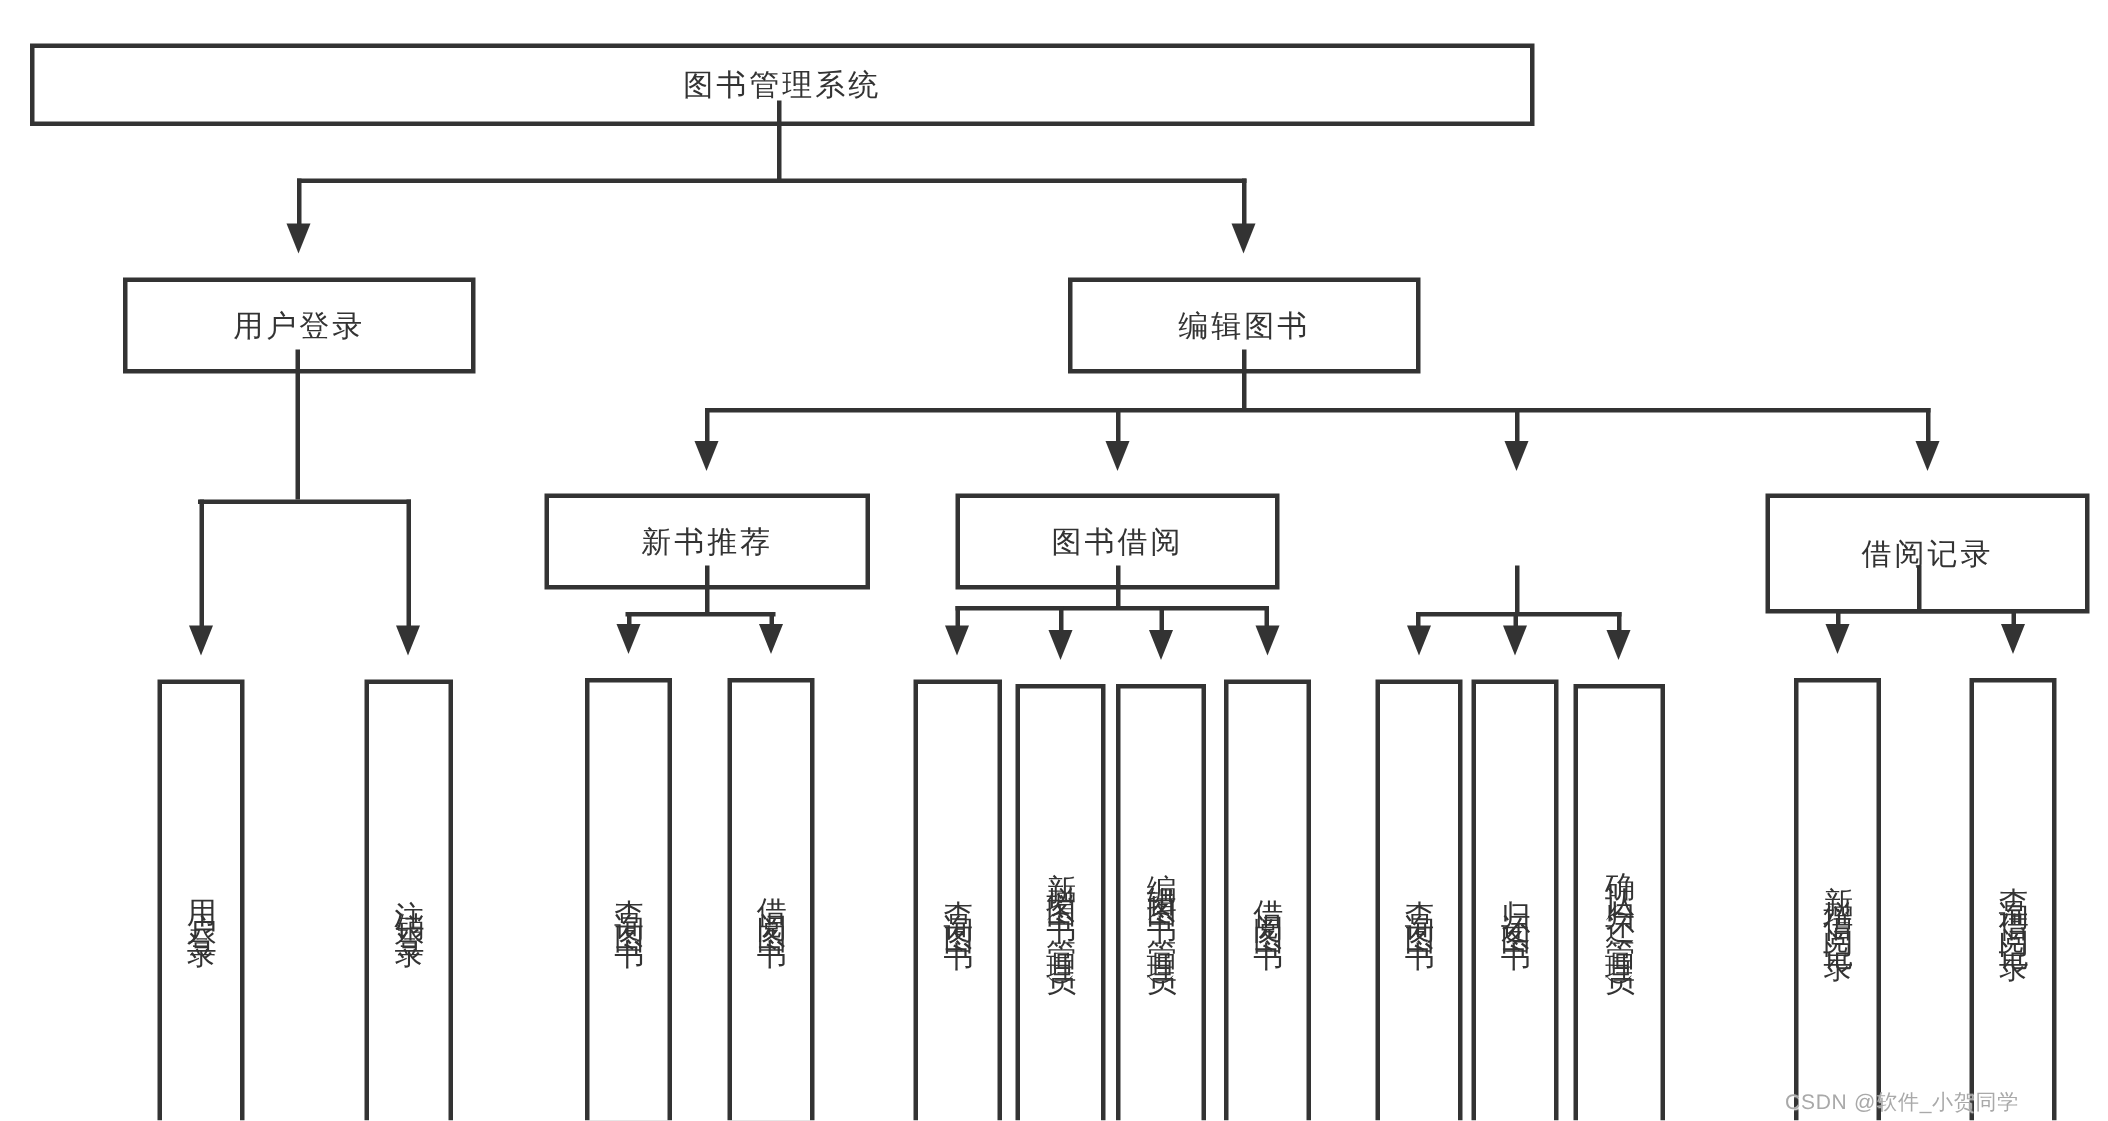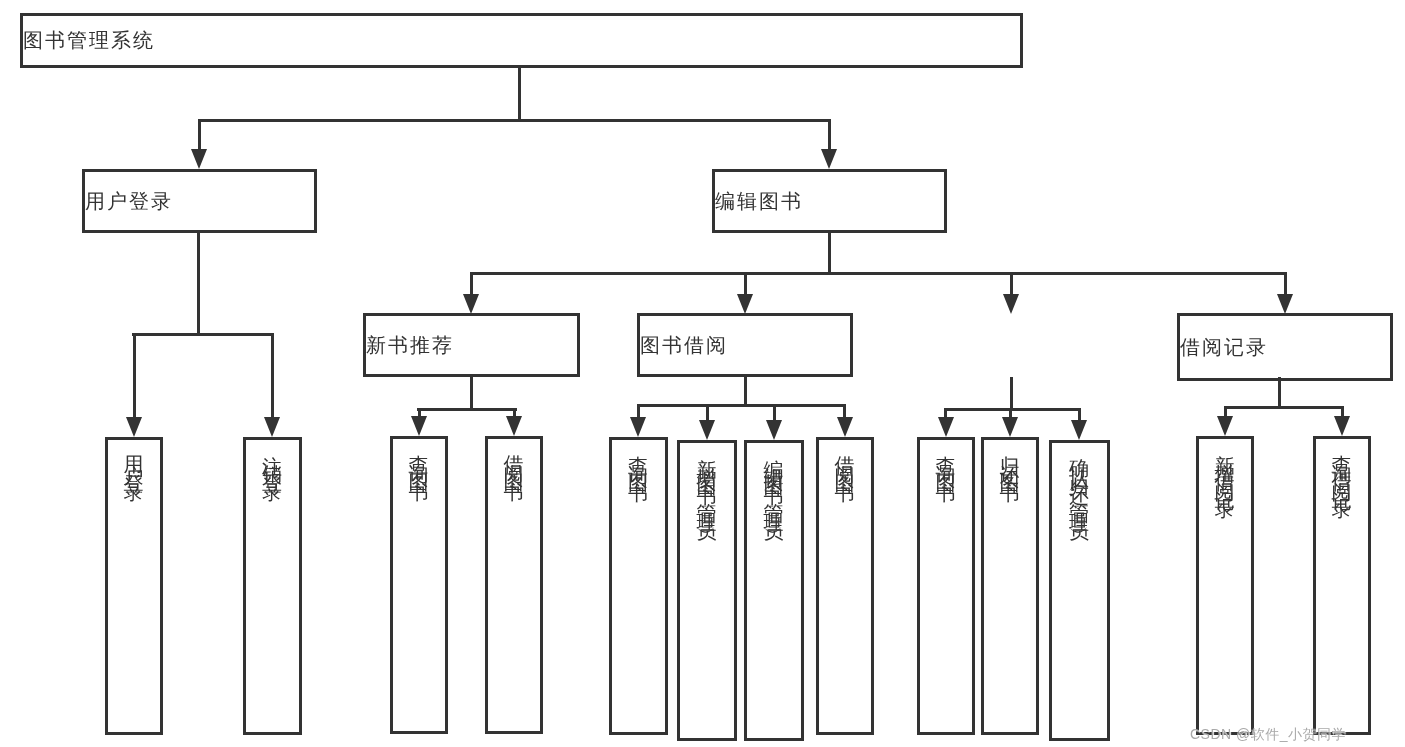--- a/index.html
+++ b/index.html
@@ -7,22 +7,23 @@
   body { font-family:"Liberation Sans","DejaVu Sans",sans-serif; }
   .stage { position:relative; width:1405px; height:747px; background:#ffffff; overflow:hidden; }
 
   .box {
     position:absolute;
     border:3px solid #333333;
     background:#ffffff;
     color:#333333;
     display:flex;
     align-items:center;
-    justify-content:flex-start;
+    justify-content:center;
     text-align:center;
+    margin-top:16px;
   }
   .hbox { font-size:20px; letter-spacing:2px; }
   .vbox {
     writing-mode:vertical-rl;
     text-orientation:mixed;
     font-size:20px;
     letter-spacing:9px;
     line-height:1;
   }
   .hline { position:absolute; height:3px; background:#333333; }
@@ -83,21 +84,21 @@
   <div class="arrow" style="left:1003px;top:294px;"></div>
   <div class="vline" style="left:1284px;top:272px;height:24px;"></div>
   <div class="arrow" style="left:1277px;top:294px;"></div>
 
   <div class="box hbox" style="left:637px;top:313px;width:216px;height:64px;">
     <span>图书借阅</span>
   </div>
   <div class="box hbox" style="left:363px;top:313px;width:217px;height:64px;">
     <span>新书推荐</span>
   </div>
-  <div class="box hbox" style="left:1177px;top:313px;width:216px;height:68px;">
+  <div class="box hbox" style="left:1177px;top:313px;width:216px;height:80px;">
     <span>借阅记录</span>
   </div>
 
   <div class="vline" style="left:470px;top:377px;height:33px;"></div>
   <div class="hline" style="left:417px;top:408px;width:100px;"></div>
   <div class="vline" style="left:418px;top:408px;height:12px;"></div>
   <div class="arrow" style="left:411px;top:416px;"></div>
   <div class="vline" style="left:513px;top:408px;height:12px;"></div>
   <div class="arrow" style="left:506px;top:416px;"></div>
 

